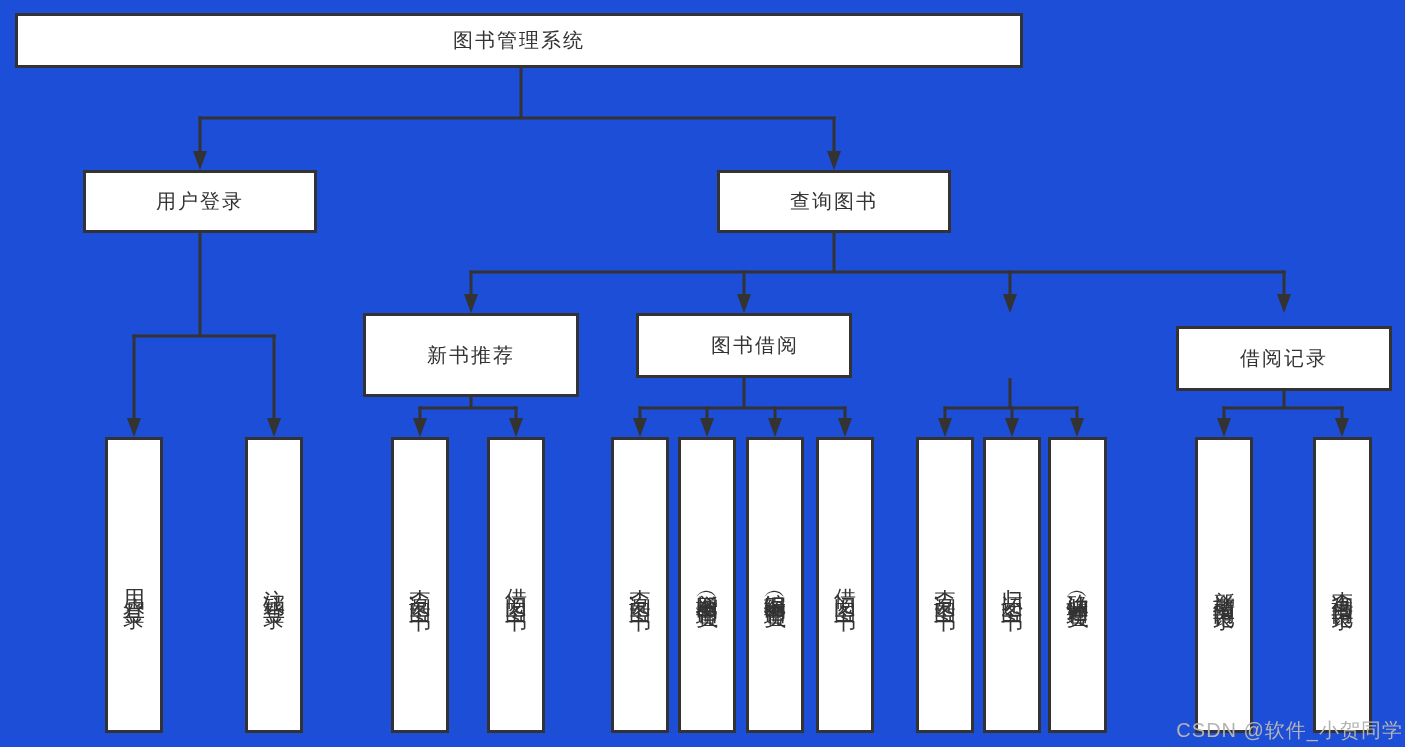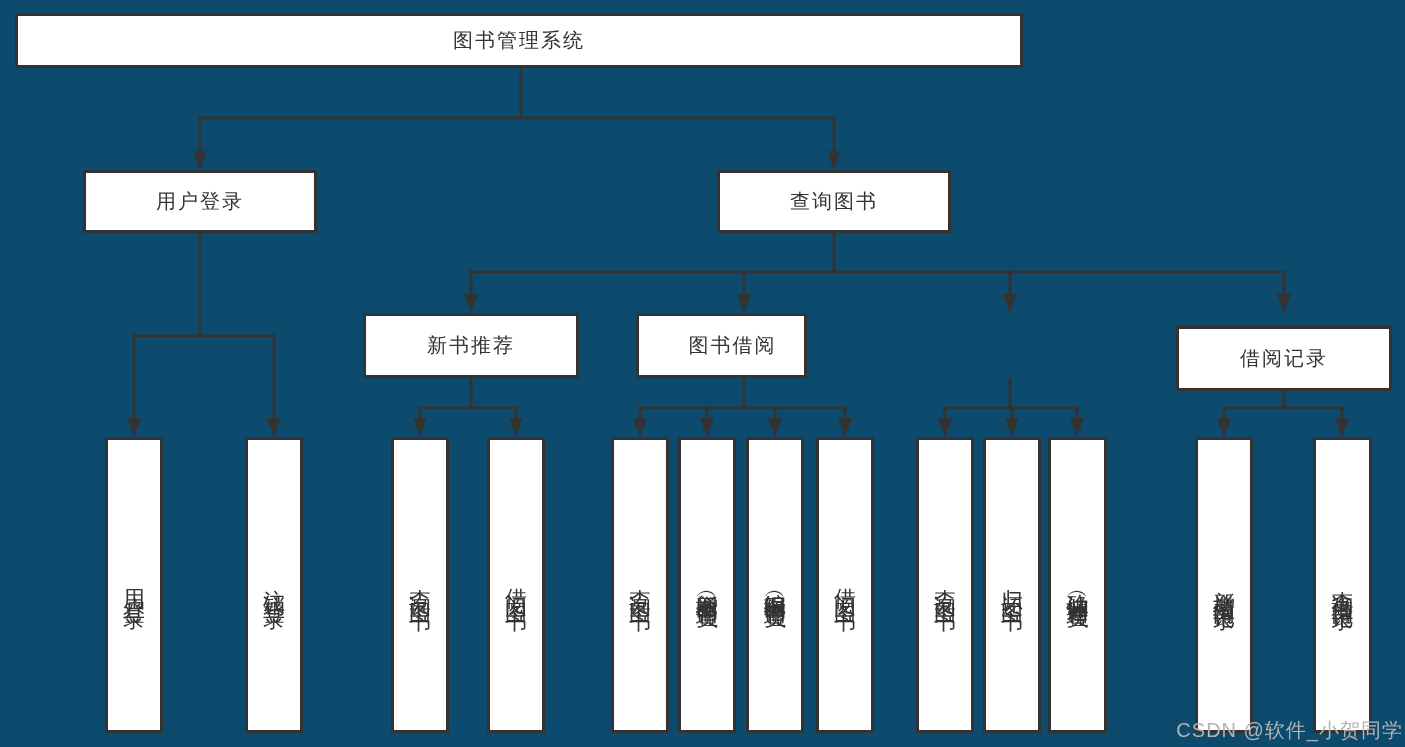--- a/index.html
+++ b/index.html
@@ -3,21 +3,21 @@
 <meta charset="utf-8">
 <style>
   html,body{margin:0;padding:0;}
   body{
     font-family:"Liberation Sans","DejaVu Sans",sans-serif;
     background:#ffffff;
   }
   .canvas{
     position:relative;
     width:1405px;height:747px;
-    background:#0c4a6e;
+    background:#1d4ed8;
     overflow:hidden;
   }
   .connectors{
     position:absolute;left:0;top:0;width:1405px;height:747px;
   }
   .node{
     position:absolute;
     box-sizing:border-box;
     border:3px solid #333333;
     background:#ffffff;
@@ -122,24 +122,24 @@
     <span>图书管理系统</span>
   </div>
 
   <div class="node hnode" style="left:83px;top:170px;width:234px;height:63px;">
     <span>用户登录</span>
   </div>
   <div class="node hnode" style="left:717px;top:170px;width:234px;height:63px;">
     <span>查询图书</span>
   </div>
 
-  <div class="node hnode" style="left:363px;top:313px;width:216px;height:65px;">
+  <div class="node hnode" style="left:363px;top:313px;width:216px;height:84px;">
     <span>新书推荐</span>
   </div>
-  <div class="node hnode" style="left:636px;top:313px;width:171px;height:65px;padding-left:22px;">
+  <div class="node hnode" style="left:636px;top:313px;width:216px;height:65px;padding-left:22px;">
     <span>图书借阅</span>
   </div>
   <div class="node hnode" style="left:1176px;top:326px;width:216px;height:65px;">
     <span>借阅记录</span>
   </div>
 
   <div class="node vnode" style="left:105px;top:437px;width:58px;height:296px;">
     <span class="vtext">用户登录</span>
   </div>
   <div class="node vnode" style="left:245px;top:437px;width:58px;height:296px;">

